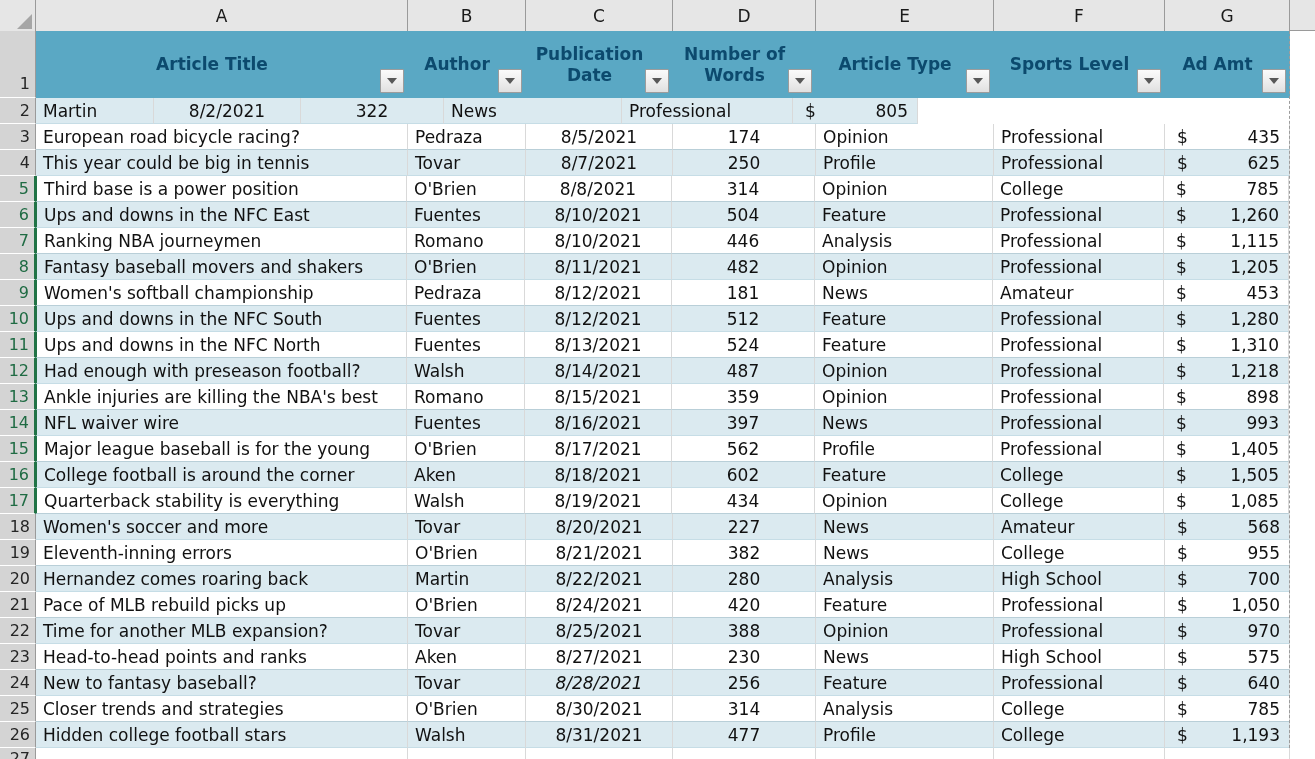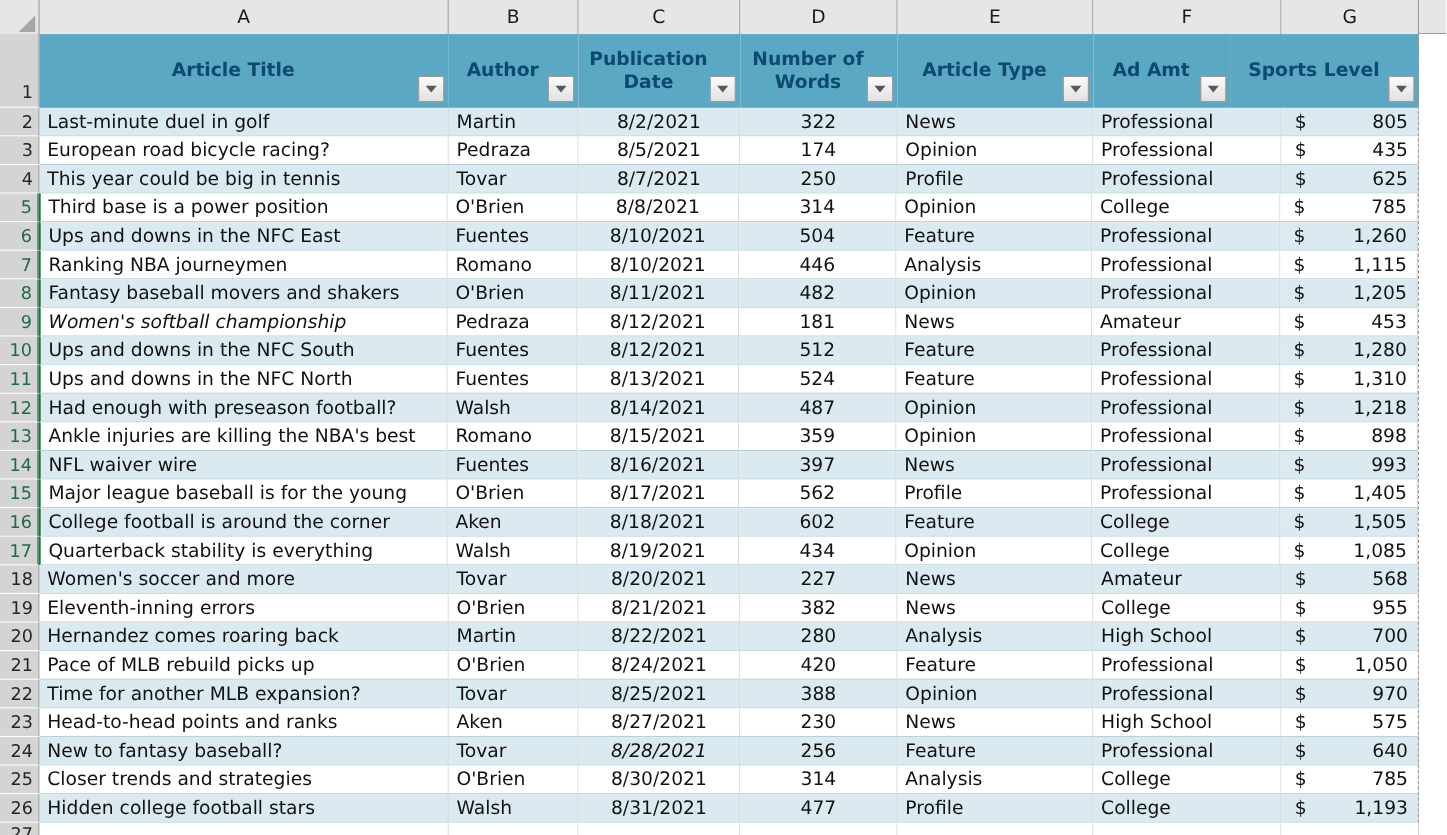--- a/index.html
+++ b/index.html
@@ -233,39 +233,38 @@
             <div class="filter-btn">
               <div class="tri"></div>
             </div>
           </div>
           <div class="hcell" style="width: 178px; flex: 0 0 178px;">
             <span class="htext">Article Type</span>
             <div class="filter-btn">
               <div class="tri"></div>
             </div>
           </div>
+          <div class="hcell" style="width: 171px; flex: 0 0 171px;">
+            <span class="htext">Sports Level</span>
+            <div class="filter-btn">
+              <div class="tri"></div>
+            </div>
+          </div>
           <div class="hcell" style="width: 125px; flex: 0 0 125px;">
             <span class="htext">Ad Amt</span>
             <div class="filter-btn">
               <div class="tri"></div>
             </div>
           </div>
-          <div class="hcell" style="width: 171px; flex: 0 0 171px;">
-            <span class="htext">Sports Level</span>
-            <div class="filter-btn">
-              <div class="tri"></div>
-            </div>
-          </div>
         </div>
     </div>
 
     <div id="rows-host">
         <div class="row row-data band">
           <div class="rowhead">2</div>
-          <div class="cell left" style="width: 372px; flex: 0 0 372px;">Last-minute duel in golf</div>
           <div class="cell left" style="width: 118px; flex: 0 0 118px;">Martin</div>
           <div class="cell center" style="width: 147px; flex: 0 0 147px;">8/2/2021</div>
           <div class="cell center" style="width: 143px; flex: 0 0 143px;">322</div>
           <div class="cell left" style="width: 178px; flex: 0 0 178px;">News</div>
           <div class="cell left" style="width: 171px; flex: 0 0 171px;">Professional</div>
           <div class="cell money" style="width: 125px; flex: 0 0 125px;">
             <span>$</span>
             <span>805</span>
           </div>
         </div>
@@ -342,21 +341,21 @@
           <div class="cell center" style="width: 143px; flex: 0 0 143px;">482</div>
           <div class="cell left" style="width: 178px; flex: 0 0 178px;">Opinion</div>
           <div class="cell left" style="width: 171px; flex: 0 0 171px;">Professional</div>
           <div class="cell money" style="width: 125px; flex: 0 0 125px;">
             <span>$</span>
             <span>1,205</span>
           </div>
         </div>
         <div class="row row-data">
           <div class="rowhead sel">9</div>
-          <div class="cell left sel-left" style="width: 372px; flex: 0 0 372px; font-style: italic;">Women's softball championship</div>
+          <div class="cell left sel-left" style="width: 372px; flex: 0 0 372px;">Women's softball championship</div>
           <div class="cell left" style="width: 118px; flex: 0 0 118px;">Pedraza</div>
           <div class="cell center" style="width: 147px; flex: 0 0 147px;">8/12/2021</div>
           <div class="cell center" style="width: 143px; flex: 0 0 143px;">181</div>
           <div class="cell left" style="width: 178px; flex: 0 0 178px;">News</div>
           <div class="cell left" style="width: 171px; flex: 0 0 171px;">Amateur</div>
           <div class="cell money" style="width: 125px; flex: 0 0 125px;">
             <span>$</span>
             <span>453</span>
           </div>
         </div>

